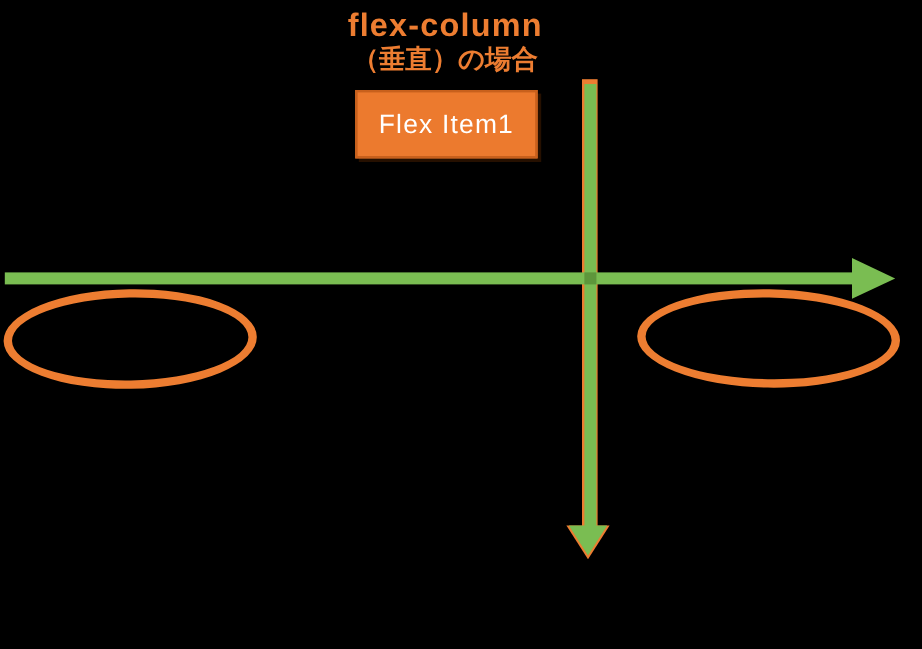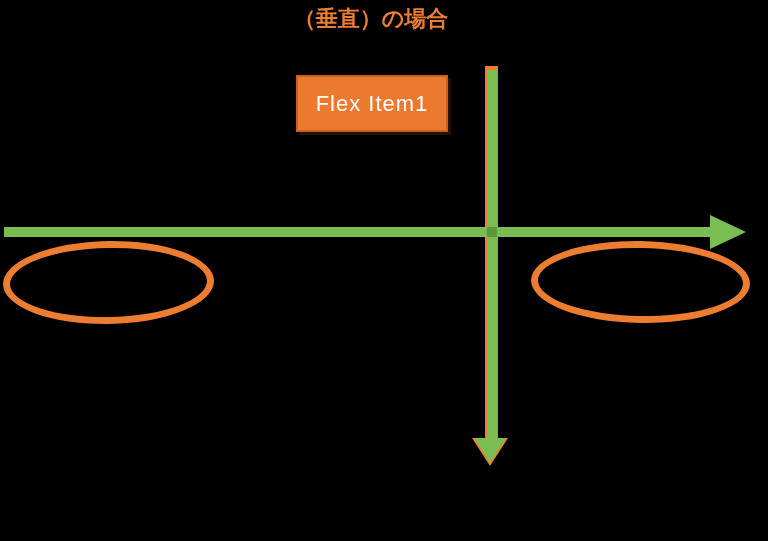--- a/index.html
+++ b/index.html
@@ -83,20 +83,21 @@
     position:absolute;left:487px;top:227px;width:10px;height:10px;
     background:var(--green-dark);z-index:4;
   }
 </style>
 </head>
 <body>
 
 <div class="stage">
 
   <div class="title">
+    <div class="line1">flex-column</div>
     <div class="line2">（垂直）の場合</div>
   </div>
 
   <div class="items">
     <div class="flex-box">
       <span>Flex Item1</span>
     </div>
   </div>
 
   <div class="ellipse left"></div>

